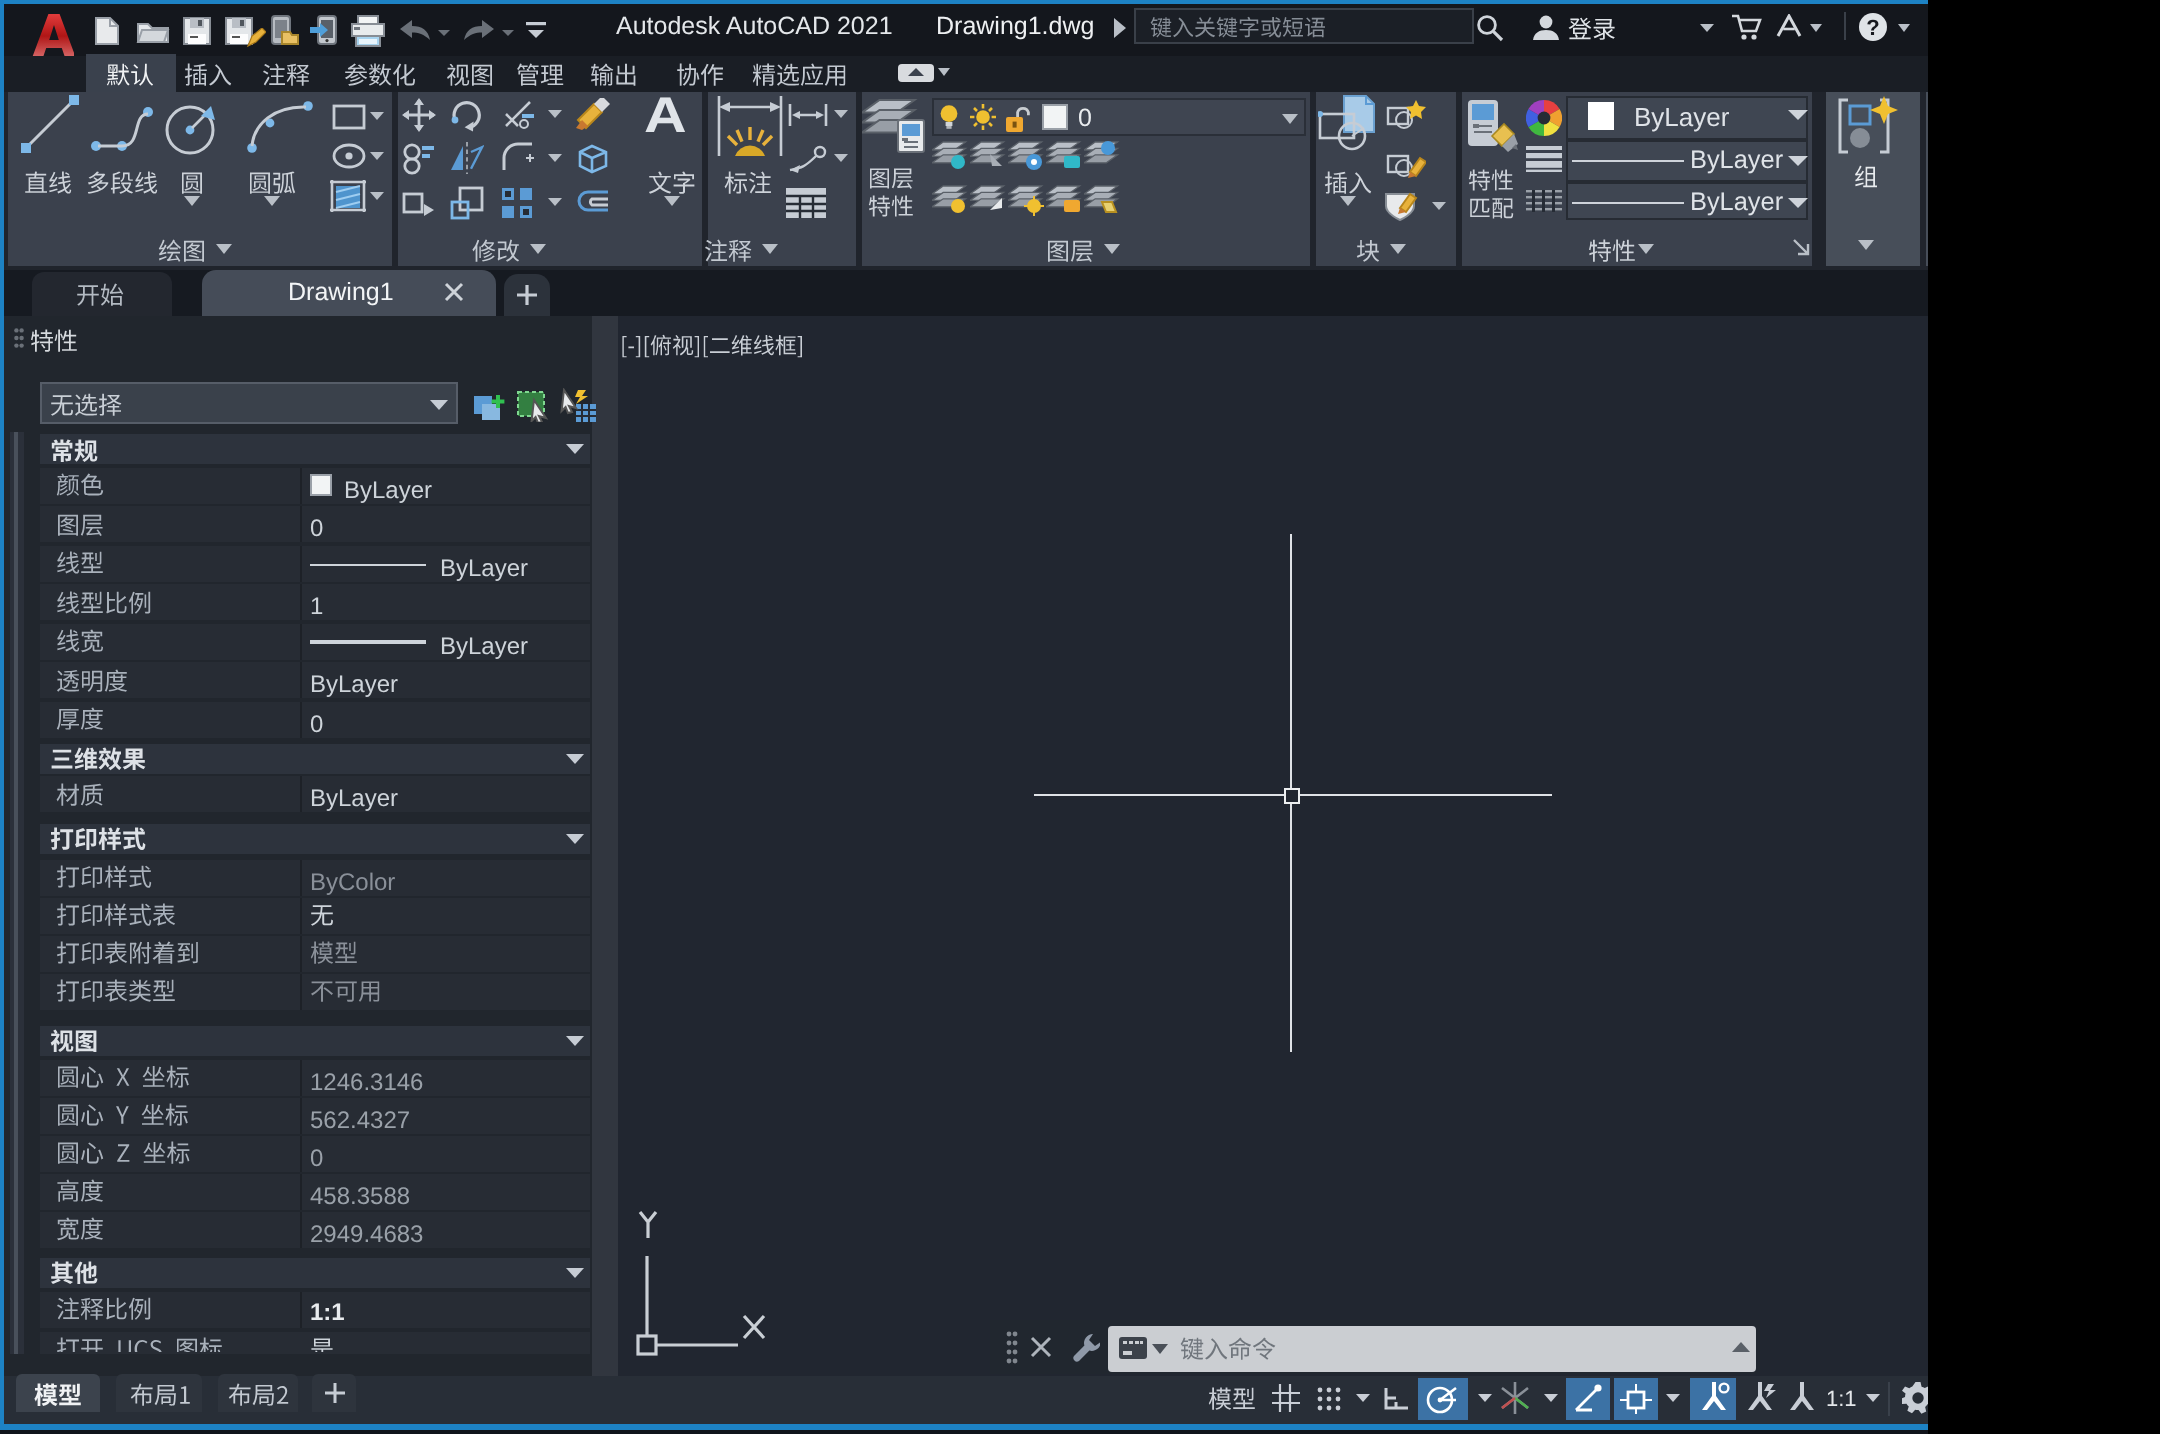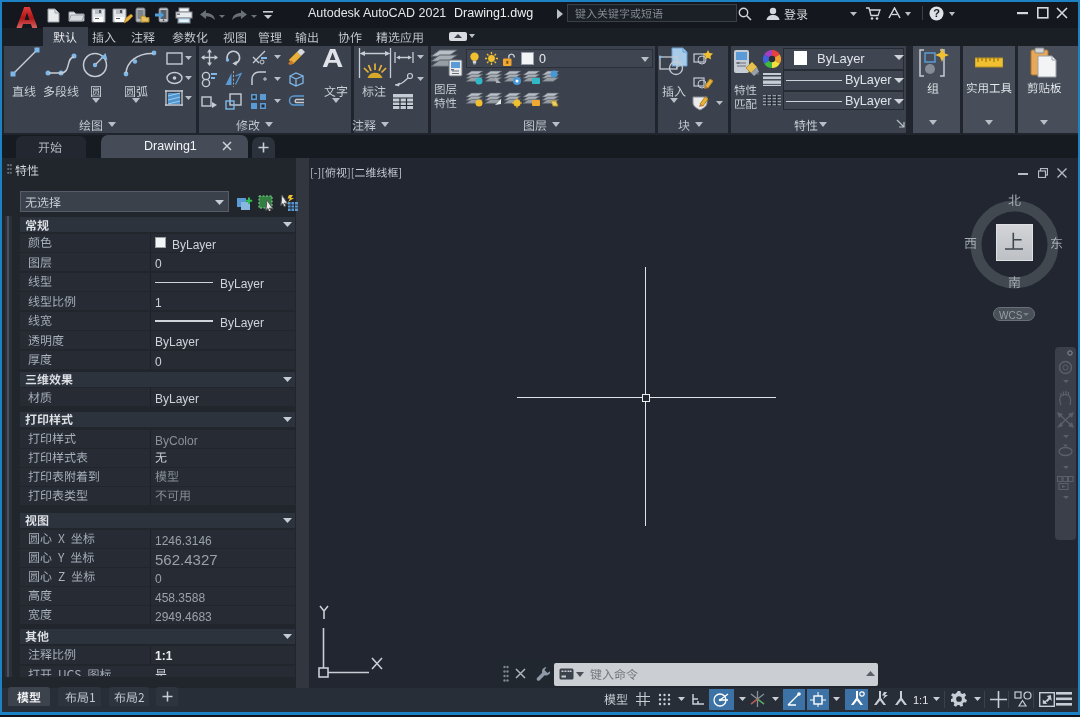--- a/index.html
+++ b/index.html
@@ -1,16 +1,16 @@
 <!DOCTYPE html>
 <html><head><meta charset="utf-8"><style>
 html,body{margin:0;padding:0;background:#000}
 *{box-sizing:border-box;font-family:"Liberation Sans",sans-serif}
 .abs{position:absolute}
-#win{position:relative;width:1080px;height:717px;background:#212630;overflow:hidden}
+#win{position:relative;width:964px;height:717px;background:#212630;overflow:hidden}
 </style></head><body>
 <div id="win">
 <div class="abs" style="left:0px;top:0px;width:1080px;height:28px;background:#14171d"></div>
 <div class="abs" style="left:0px;top:28px;width:1080px;height:18px;background:#1a1e25"></div>
 <div class="abs" style="left:0px;top:46px;width:1080px;height:89px;background:#20252d"></div>
 <div class="abs" style="left:0px;top:135px;width:1080px;height:23px;background:#161a21"></div>
 <div class="abs" style="left:0px;top:158px;width:303px;height:530px;background:#21262d"></div>
 <div class="abs" style="left:296px;top:158px;width:13px;height:530px;background:#31363f"></div>
 <div class="abs" style="left:309px;top:158px;width:771px;height:530px;background:#212630"></div>
 <div class="abs" style="left:0px;top:688px;width:1080px;height:29px;background:#282e37"></div>
@@ -77,21 +77,21 @@
       <path fill="#6a7078" d="M10 0 L10 3 C5 3 2 5 1 10 C4 7 7 6.2 10 6.2 L10 9 L16 4.5 Z"></path>
     </svg>
 <svg class="abs" style="left:251.0px;top:14.5px" width="6" height="3" viewBox="0 0 6 3">
       <path fill="#6a7078" d="M0 0 L6 0 L3.0 3 Z"></path>
     </svg>
 <svg class="abs" style="left:263px;top:11px;" width="10" height="8" viewBox="0 0 10 8">
       <rect x="0" y="0" width="10" height="1.6" fill="#c6ccd4"></rect>
       <path fill="#c6ccd4" d="M1 4 L9 4 L5 8 Z"></path>
     </svg>
 <span class="abs" style="left:308px;top:6px;font-size:12.5px;color:#e4e7ea;font-weight:normal;letter-spacing:0px;line-height:15px;white-space:nowrap">Autodesk AutoCAD 2021</span>
-<span class="abs" style="left:454px;top:6px;font-size:12.5px;color:#eef0f2;font-weight:normal;letter-spacing:0px;line-height:15px;white-space:nowrap">Drawing1.dwg</span>
+<span class="abs" style="left:468px;top:6px;font-size:12.5px;color:#eef0f2;font-weight:normal;letter-spacing:0px;line-height:15px;white-space:nowrap">Drawing1.dwg</span>
 <svg class="abs" style="left:556px;top:9px;" width="8" height="10" viewBox="0 0 8 10">
       <path fill="#b9bfc7" d="M1 0 L7 5 L1 10 Z"></path>
     </svg>
 <div class="abs" style="left:567px;top:4px;width:170px;height:18px;background:#1b1f26;border:1px solid #3a4049"></div>
 <svg class="abs" style="left:575px;top:4.9px" width="90" height="16" viewBox="0 0 90 16">
       <path fill="#868d96" d="M0.6 9V9.7H1.8V11.8C1.8 12.4 1.5 12.7 1.3 12.9C1.4 13 1.6 13.3 1.7 13.5C1.9 13.3 2.1 13.1 3.8 11.9C3.8 11.8 3.7 11.5 3.6 11.3L2.5 12V9.7H3.7V9H2.5V7.5H3.6V6.7H1C1.3 6.4 1.5 6 1.7 5.5H3.7V4.8H2.1C2.2 4.4 2.3 4 2.4 3.7L1.7 3.5C1.4 4.6 0.9 5.7 0.3 6.4C0.4 6.5 0.7 6.9 0.8 7L1 6.8V7.5H1.8V9ZM6.4 4.4V5H7.7V5.9H6.1V6.5H7.7V7.4H6.4V8H7.7V8.9H6.3V9.5H7.7V10.4H6V11.1H7.7V12.4H8.3V11.1H10.4V10.4H8.3V9.5H10.1V8.9H8.3V8H9.9V6.5H10.6V5.9H9.9V4.4H8.3V3.6H7.7V4.4ZM8.3 6.5H9.3V7.4H8.3ZM8.3 5.9V5H9.3V5.9ZM4 8.3C4 8.2 4.1 8.2 4.2 8.1H5.4C5.3 9 5.1 9.8 4.9 10.4C4.8 10 4.6 9.6 4.5 9.1L3.9 9.3C4.1 10.1 4.4 10.7 4.7 11.2C4.3 12.1 3.8 12.7 3.2 13.1C3.3 13.3 3.5 13.5 3.6 13.7C4.2 13.3 4.7 12.7 5.1 11.9C6.1 13.2 7.4 13.5 8.9 13.5H10.4C10.4 13.3 10.5 13 10.6 12.8C10.3 12.8 9.2 12.8 9 12.8C7.6 12.8 6.3 12.5 5.4 11.2C5.7 10.2 6 9 6.1 7.4L5.7 7.4L5.5 7.4H4.9C5.3 6.5 5.8 5.4 6.1 4.4L5.7 4L5.5 4.2H3.9V4.9H5.2C4.9 5.9 4.5 6.8 4.3 7C4.1 7.4 3.9 7.7 3.7 7.7C3.8 7.8 4 8.1 4 8.3Z M14.2 4.5C15 5 15.5 5.6 16 6.3C15.3 9.4 13.9 11.6 11.5 12.9C11.7 13.1 12.1 13.4 12.2 13.6C14.4 12.3 15.9 10.2 16.7 7.4C17.9 9.6 18.7 12.1 21.2 13.5C21.2 13.3 21.5 12.8 21.6 12.6C17.9 10.4 18.3 6.3 14.8 3.8Z M24.5 4C24.9 4.6 25.4 5.3 25.6 5.9H23.4V6.7H27.1V8C27.1 8.2 27.1 8.4 27 8.6H22.7V9.5H26.9C26.5 10.6 25.5 11.9 22.5 12.9C22.7 13.1 23 13.4 23.1 13.6C26 12.6 27.2 11.4 27.7 10.1C28.6 11.8 30 13 32 13.6C32.1 13.3 32.4 13 32.6 12.8C30.5 12.3 29 11.1 28.2 9.5H32.3V8.6H28L28 8V6.7H31.7V5.9H29.5C29.9 5.3 30.3 4.5 30.7 3.9L29.8 3.6C29.5 4.2 29 5.2 28.6 5.9H25.6L26.3 5.5C26.1 5 25.6 4.2 25.2 3.6Z M33.6 9V9.7H34.8V11.8C34.8 12.4 34.5 12.7 34.3 12.9C34.4 13 34.6 13.3 34.7 13.5C34.9 13.3 35.1 13.1 36.9 11.9C36.8 11.8 36.7 11.5 36.6 11.3L35.5 12V9.7H36.7V9H35.5V7.5H36.6V6.7H34C34.3 6.4 34.5 6 34.7 5.5H36.7V4.8H35.1C35.2 4.4 35.3 4 35.4 3.7L34.7 3.5C34.4 4.6 33.9 5.7 33.3 6.4C33.4 6.5 33.7 6.9 33.8 7L34 6.8V7.5H34.8V9ZM39.4 4.4V5H40.7V5.9H39.1V6.5H40.7V7.4H39.4V8H40.7V8.9H39.3V9.5H40.7V10.4H39V11.1H40.7V12.4H41.3V11.1H43.4V10.4H41.3V9.5H43.1V8.9H41.3V8H42.9V6.5H43.6V5.9H42.9V4.4H41.3V3.6H40.7V4.4ZM41.3 6.5H42.3V7.4H41.3ZM41.3 5.9V5H42.3V5.9ZM37 8.3C37 8.2 37.1 8.2 37.2 8.1H38.4C38.3 9 38.1 9.8 37.9 10.4C37.8 10 37.6 9.6 37.5 9.1L36.9 9.3C37.1 10.1 37.4 10.7 37.7 11.2C37.3 12.1 36.8 12.7 36.2 13.1C36.3 13.3 36.5 13.5 36.6 13.7C37.2 13.3 37.7 12.7 38.1 11.9C39.1 13.2 40.4 13.5 41.9 13.5H43.4C43.4 13.3 43.5 13 43.6 12.8C43.3 12.8 42.2 12.8 42 12.8C40.6 12.8 39.3 12.5 38.4 11.2C38.7 10.2 39 9 39.1 7.4L38.7 7.4L38.5 7.4H37.9C38.3 6.5 38.8 5.4 39.1 4.4L38.7 4L38.5 4.2H36.9V4.9H38.2C37.9 5.9 37.5 6.8 37.3 7C37.1 7.4 36.9 7.7 36.7 7.7C36.8 7.8 37 8.1 37 8.3Z M49.1 8.8V9.5H44.8V10.3H49.1V12.6C49.1 12.8 49 12.8 48.8 12.8C48.6 12.8 47.9 12.8 47.2 12.8C47.3 13 47.5 13.4 47.5 13.6C48.4 13.6 49 13.6 49.4 13.5C49.8 13.4 49.9 13.1 49.9 12.6V10.3H54.2V9.5H49.9V9.1C50.9 8.5 51.9 7.8 52.6 7.1L52 6.7L51.8 6.7H46.6V7.5H51C50.4 8 49.7 8.4 49.1 8.8ZM48.7 3.7C48.9 4 49.1 4.3 49.2 4.7H44.9V6.9H45.7V5.5H53.3V6.9H54.1V4.7H50.2C50 4.3 49.8 3.8 49.5 3.4Z M62.6 4.1C63.3 4.4 64.1 4.9 64.5 5.3L65 4.7C64.6 4.3 63.8 3.8 63.1 3.6ZM55.7 12 55.8 12.9C57.1 12.6 58.9 12.2 60.6 11.8L60.6 11.1C58.8 11.4 56.9 11.8 55.7 12ZM57.1 7.8H59.4V9.7H57.1ZM56.4 7.1V10.4H60.2V7.1ZM55.7 5.3V6.1H61.2C61.3 7.9 61.6 9.5 62 10.8C61.2 11.7 60.3 12.5 59.3 13C59.5 13.2 59.8 13.5 59.9 13.6C60.8 13.1 61.6 12.5 62.3 11.7C62.8 12.9 63.4 13.7 64.3 13.7C65.1 13.7 65.4 13.1 65.6 11.2C65.4 11.1 65 10.9 64.9 10.7C64.8 12.2 64.7 12.8 64.3 12.8C63.8 12.8 63.3 12.1 62.9 11C63.7 9.9 64.4 8.6 64.9 7.1L64 6.9C63.7 8 63.2 9.1 62.6 10C62.3 8.9 62.1 7.6 62 6.1H65.3V5.3H62C62 4.7 62 4.1 62 3.5H61.1C61.1 4.1 61.1 4.7 61.1 5.3Z M70.9 4V4.8H76.4V4ZM71.6 10.1C71.9 10.8 72.2 11.7 72.3 12.3L73 12.1C72.9 11.5 72.6 10.6 72.2 9.9ZM72 6.7H75.2V8.7H72ZM71.2 5.9V9.4H76V5.9ZM74.9 9.8C74.7 10.6 74.2 11.8 73.9 12.5H70.4V13.3H76.5V12.5H74.7C75 11.8 75.4 10.8 75.7 10ZM67.5 3.5C67.3 4.9 67 6.2 66.4 7C66.6 7.1 66.9 7.3 67.1 7.5C67.4 7 67.6 6.4 67.8 5.8H68.4V7.5L68.4 7.9H66.5V8.6H68.3C68.2 10.1 67.8 11.7 66.4 12.9C66.6 13 66.9 13.3 67 13.5C67.9 12.6 68.5 11.5 68.8 10.4C69.2 11 69.8 11.9 70 12.3L70.6 11.6C70.4 11.3 69.4 10 69 9.5C69 9.2 69.1 8.9 69.1 8.6H70.7V7.9H69.1L69.1 7.5V5.8H70.5V5H68C68.1 4.6 68.1 4.1 68.2 3.7Z M78.1 4.3C78.7 4.8 79.4 5.6 79.7 6L80.3 5.5C80 5 79.2 4.3 78.6 3.8ZM81.3 5.9V6.6H82.7C82.6 7.2 82.5 7.7 82.3 8.1H80.5V8.9H87.5V8.1H86.2C86.3 7.4 86.4 6.6 86.5 5.9L85.9 5.9L85.7 5.9H83.7L84 4.7H87.2V3.9H80.9V4.7H83.1L82.9 5.9ZM83.2 8.1 83.6 6.6H85.6C85.6 7.1 85.5 7.6 85.5 8.1ZM81.4 9.8V13.6H82.2V13.2H86V13.6H86.8V9.8ZM82.2 12.5V10.5H86V12.5ZM79 13.3C79.2 13.1 79.5 12.9 81.3 11.6C81.3 11.4 81.2 11.1 81.1 10.9L79.8 11.8V7H77.5V7.8H79V11.8C79 12.2 78.8 12.5 78.6 12.6C78.8 12.7 79 13.1 79 13.3Z"></path>
     </svg>
 <svg class="abs" style="left:738px;top:7px;" width="14" height="14" viewBox="0 0 14 14">
       <circle cx="5.5" cy="5.5" r="4.2" fill="none" stroke="#cfd4da" stroke-width="1.4"></circle>
       <path stroke="#cfd4da" stroke-width="1.6" d="M8.8 8.8 L13 13"></path>
@@ -816,21 +816,21 @@
 <div class="abs" style="left:150px;top:529.5px;width:1px;height:18.3px;background:#1d2127"></div>
 <svg class="abs" style="left:28px;top:529.1px" width="68" height="18" viewBox="0 0 68 18">
       <path fill="#a9b1bb" d="M4 6.3H7.9V7.3H4ZM3.3 5.7V7.9H8.7V5.7ZM5.6 9.7V10.4C5.6 11.1 5.4 12.1 2.2 12.7C2.4 12.9 2.6 13.2 2.7 13.4C6 12.6 6.4 11.4 6.4 10.4V9.7ZM6.3 12C7.2 12.4 8.5 13 9.1 13.4L9.5 12.8C8.8 12.4 7.5 11.8 6.6 11.4ZM3 8.6V11.7H3.8V9.3H8.2V11.7H9V8.6ZM1 4.3V14.9H1.8V14.4H10.1V14.9H11V4.3ZM1.8 13.7V5.1H10.1V13.7Z M15.5 7.2V13.1C15.5 14.3 15.9 14.7 17.2 14.7C17.5 14.7 19.3 14.7 19.6 14.7C21 14.7 21.3 14 21.4 11.7C21.2 11.6 20.8 11.5 20.5 11.3C20.5 13.4 20.4 13.8 19.6 13.8C19.2 13.8 17.6 13.8 17.3 13.8C16.6 13.8 16.5 13.7 16.5 13.1V7.2ZM13.6 8.1C13.4 9.5 13 11.4 12.5 12.6L13.4 13C13.9 11.7 14.3 9.7 14.5 8.3ZM21.1 8.1C21.8 9.5 22.5 11.4 22.7 12.7L23.6 12.3C23.3 11.1 22.7 9.2 22 7.8ZM16.1 4.8C17.2 5.7 18.7 6.8 19.3 7.6L20 6.9C19.3 6.2 17.8 5 16.7 4.3Z M30.2 13.9H31.4L32.6 11.5C32.9 11.1 33.1 10.7 33.3 10.1H33.4C33.7 10.7 33.9 11.1 34.2 11.5L35.5 13.9H36.7L34.1 9.4L36.5 5.1H35.3L34.2 7.4C33.9 7.8 33.8 8.1 33.5 8.7H33.5C33.2 8.1 33 7.8 32.8 7.4L31.6 5.1H30.4L32.8 9.4Z M51.7 4.4C51.3 6.3 50.5 7.9 49.3 8.8V4H48.4V10.4H44.4V11.3H48.4V13.6H43.5V14.4H54.3V13.6H49.3V11.3H53.4V10.4H49.3V9C49.5 9.1 49.8 9.4 49.9 9.5C50.6 9 51.1 8.3 51.6 7.4C52.3 8.2 53.2 9.1 53.6 9.8L54.3 9.1C53.8 8.5 52.8 7.5 51.9 6.7C52.2 6 52.4 5.3 52.6 4.6ZM45.8 4.4C45.4 6.4 44.6 8.1 43.3 9.2C43.5 9.3 43.9 9.6 44 9.8C44.7 9.2 45.3 8.3 45.8 7.3C46.4 8 47.1 8.7 47.4 9.2L48.1 8.6C47.7 8 46.8 7.2 46.1 6.5C46.4 5.9 46.6 5.2 46.7 4.5Z M60.5 4.8V5.6H65.7V4.8ZM64.2 10C64.8 11.2 65.4 12.8 65.5 13.7L66.4 13.4C66.2 12.5 65.6 11 65 9.8ZM60.8 9.8C60.5 11.1 59.9 12.4 59.2 13.2C59.4 13.3 59.8 13.6 60 13.7C60.6 12.8 61.2 11.4 61.6 10ZM59.9 7.6V8.5H62.5V13.7C62.5 13.9 62.5 13.9 62.3 13.9C62.1 13.9 61.6 13.9 60.9 13.9C61.1 14.2 61.2 14.6 61.2 14.8C62.1 14.8 62.6 14.8 63 14.7C63.3 14.5 63.4 14.2 63.4 13.7V8.5H66.3V7.6ZM57.3 3.8V6.4H55.5V7.2H57.1C56.7 8.7 55.9 10.4 55.2 11.3C55.3 11.6 55.6 11.9 55.7 12.2C56.3 11.4 56.9 10.2 57.3 8.9V14.9H58.2V8.6C58.6 9.2 59.1 9.9 59.3 10.3L59.8 9.6C59.6 9.3 58.5 7.9 58.2 7.5V7.2H59.8V6.4H58.2V3.8Z"></path>
     </svg>
 <span class="abs" style="left:155px;top:533.5px;font-size:12px;color:#9aa1a9;font-weight:normal;letter-spacing:0px;line-height:14px;white-space:nowrap">1246.3146</span>
 <div class="abs" style="left:20px;top:548.5px;width:275px;height:18.3px;background:#272c34"></div>
 <div class="abs" style="left:150px;top:548.5px;width:1px;height:18.3px;background:#1d2127"></div>
 <svg class="abs" style="left:28px;top:548.1px" width="68" height="18" viewBox="0 0 68 18">
       <path fill="#a9b1bb" d="M4 6.3H7.9V7.3H4ZM3.3 5.7V7.9H8.7V5.7ZM5.6 9.7V10.4C5.6 11.1 5.4 12.1 2.2 12.7C2.4 12.9 2.6 13.2 2.7 13.4C6 12.6 6.4 11.4 6.4 10.4V9.7ZM6.3 12C7.2 12.4 8.5 13 9.1 13.4L9.5 12.8C8.8 12.4 7.5 11.8 6.6 11.4ZM3 8.6V11.7H3.8V9.3H8.2V11.7H9V8.6ZM1 4.3V14.9H1.8V14.4H10.1V14.9H11V4.3ZM1.8 13.7V5.1H10.1V13.7Z M15.5 7.2V13.1C15.5 14.3 15.9 14.7 17.2 14.7C17.5 14.7 19.3 14.7 19.6 14.7C21 14.7 21.3 14 21.4 11.7C21.2 11.6 20.8 11.5 20.5 11.3C20.5 13.4 20.4 13.8 19.6 13.8C19.2 13.8 17.6 13.8 17.3 13.8C16.6 13.8 16.5 13.7 16.5 13.1V7.2ZM13.6 8.1C13.4 9.5 13 11.4 12.5 12.6L13.4 13C13.9 11.7 14.3 9.7 14.5 8.3ZM21.1 8.1C21.8 9.5 22.5 11.4 22.7 12.7L23.6 12.3C23.3 11.1 22.7 9.2 22 7.8ZM16.1 4.8C17.2 5.7 18.7 6.8 19.3 7.6L20 6.9C19.3 6.2 17.8 5 16.7 4.3Z M32.6 13.9H33.7V10.5L36.4 5.1H35.2L34.1 7.6C33.8 8.3 33.5 8.9 33.2 9.5H33.2C32.9 8.9 32.6 8.3 32.3 7.6L31.2 5.1H30L32.6 10.5Z M51.2 4.4C50.8 6.3 50 7.9 48.8 8.8V4H47.9V10.4H43.9V11.3H47.9V13.6H43V14.4H53.8V13.6H48.8V11.3H52.9V10.4H48.8V9C49 9.1 49.3 9.4 49.4 9.5C50.1 9 50.6 8.3 51.1 7.4C51.8 8.2 52.7 9.1 53.1 9.8L53.7 9.1C53.3 8.5 52.3 7.5 51.4 6.7C51.7 6 51.9 5.3 52.1 4.6ZM45.3 4.4C44.9 6.4 44.1 8.1 42.8 9.2C43 9.3 43.4 9.6 43.5 9.8C44.2 9.2 44.8 8.3 45.3 7.3C45.9 8 46.6 8.7 46.9 9.2L47.6 8.6C47.1 8 46.3 7.2 45.6 6.5C45.9 5.9 46.1 5.2 46.2 4.5Z M60 4.8V5.6H65.2V4.8ZM63.7 10C64.3 11.2 64.8 12.8 65 13.7L65.9 13.4C65.7 12.5 65.1 11 64.5 9.8ZM60.3 9.8C60 11.1 59.4 12.4 58.7 13.2C58.9 13.3 59.3 13.6 59.5 13.7C60.1 12.8 60.7 11.4 61.1 10ZM59.4 7.6V8.5H62V13.7C62 13.9 62 13.9 61.8 13.9C61.6 13.9 61.1 13.9 60.4 13.9C60.6 14.2 60.7 14.6 60.7 14.8C61.6 14.8 62.1 14.8 62.5 14.7C62.8 14.5 62.9 14.2 62.9 13.7V8.5H65.8V7.6ZM56.8 3.8V6.4H55V7.2H56.6C56.2 8.7 55.4 10.4 54.7 11.3C54.8 11.6 55.1 11.9 55.2 12.2C55.8 11.4 56.4 10.2 56.8 8.9V14.9H57.7V8.6C58.1 9.2 58.6 9.9 58.8 10.3L59.3 9.6C59.1 9.3 58 7.9 57.7 7.5V7.2H59.3V6.4H57.7V3.8Z"></path>
     </svg>
-<span class="abs" style="left:155px;top:552.5px;font-size:15px;color:#9aa1a9;font-weight:normal;letter-spacing:0px;line-height:14px;white-space:nowrap">562.4327</span>
+<span class="abs" style="left:155px;top:552.5px;font-size:12px;color:#9aa1a9;font-weight:normal;letter-spacing:0px;line-height:14px;white-space:nowrap">562.4327</span>
 <div class="abs" style="left:20px;top:567.5px;width:275px;height:18.3px;background:#272c34"></div>
 <div class="abs" style="left:150px;top:567.5px;width:1px;height:18.3px;background:#1d2127"></div>
 <svg class="abs" style="left:28px;top:567.1px" width="69" height="18" viewBox="0 0 69 18">
       <path fill="#a9b1bb" d="M4 6.3H7.9V7.3H4ZM3.3 5.7V7.9H8.7V5.7ZM5.6 9.7V10.4C5.6 11.1 5.4 12.1 2.2 12.7C2.4 12.9 2.6 13.2 2.7 13.4C6 12.6 6.4 11.4 6.4 10.4V9.7ZM6.3 12C7.2 12.4 8.5 13 9.1 13.4L9.5 12.8C8.8 12.4 7.5 11.8 6.6 11.4ZM3 8.6V11.7H3.8V9.3H8.2V11.7H9V8.6ZM1 4.3V14.9H1.8V14.4H10.1V14.9H11V4.3ZM1.8 13.7V5.1H10.1V13.7Z M15.5 7.2V13.1C15.5 14.3 15.9 14.7 17.2 14.7C17.5 14.7 19.3 14.7 19.6 14.7C21 14.7 21.3 14 21.4 11.7C21.2 11.6 20.8 11.5 20.5 11.3C20.5 13.4 20.4 13.8 19.6 13.8C19.2 13.8 17.6 13.8 17.3 13.8C16.6 13.8 16.5 13.7 16.5 13.1V7.2ZM13.6 8.1C13.4 9.5 13 11.4 12.5 12.6L13.4 13C13.9 11.7 14.3 9.7 14.5 8.3ZM21.1 8.1C21.8 9.5 22.5 11.4 22.7 12.7L23.6 12.3C23.3 11.1 22.7 9.2 22 7.8ZM16.1 4.8C17.2 5.7 18.7 6.8 19.3 7.6L20 6.9C19.3 6.2 17.8 5 16.7 4.3Z M30.6 13.9H36.7V13H32L36.6 5.8V5.1H31V6.1H35.2L30.6 13.2Z M52 4.4C51.7 6.3 50.9 7.9 49.7 8.8V4H48.8V10.4H44.7V11.3H48.8V13.6H43.9V14.4H54.6V13.6H49.7V11.3H53.8V10.4H49.7V9C49.9 9.1 50.2 9.4 50.3 9.5C50.9 9 51.5 8.3 51.9 7.4C52.7 8.2 53.5 9.1 54 9.8L54.6 9.1C54.1 8.5 53.1 7.5 52.3 6.7C52.6 6 52.8 5.3 52.9 4.6ZM46.2 4.4C45.8 6.4 45 8.1 43.7 9.2C43.9 9.3 44.2 9.6 44.4 9.8C45.1 9.2 45.7 8.3 46.2 7.3C46.8 8 47.4 8.7 47.8 9.2L48.4 8.6C48 8 47.2 7.2 46.5 6.5C46.7 5.9 46.9 5.2 47.1 4.5Z M60.8 4.8V5.6H66.1V4.8ZM64.6 10C65.1 11.2 65.7 12.8 65.9 13.7L66.7 13.4C66.5 12.5 65.9 11 65.4 9.8ZM61.1 9.8C60.8 11.1 60.3 12.4 59.6 13.2C59.8 13.3 60.2 13.6 60.3 13.7C61 12.8 61.6 11.4 62 10ZM60.3 7.6V8.5H62.9V13.7C62.9 13.9 62.8 13.9 62.6 13.9C62.5 13.9 61.9 13.9 61.3 13.9C61.4 14.2 61.5 14.6 61.6 14.8C62.4 14.8 63 14.8 63.3 14.7C63.7 14.5 63.8 14.2 63.8 13.7V8.5H66.7V7.6ZM57.7 3.8V6.4H55.8V7.2H57.5C57.1 8.7 56.3 10.4 55.5 11.3C55.7 11.6 55.9 11.9 56 12.2C56.6 11.4 57.2 10.2 57.7 8.9V14.9H58.6V8.6C59 9.2 59.4 9.9 59.7 10.3L60.2 9.6C59.9 9.3 58.9 7.9 58.6 7.5V7.2H60.1V6.4H58.6V3.8Z"></path>
     </svg>
 <span class="abs" style="left:155px;top:571.5px;font-size:12px;color:#9aa1a9;font-weight:normal;letter-spacing:0px;line-height:14px;white-space:nowrap">0</span>
 <div class="abs" style="left:20px;top:586.5px;width:275px;height:18.3px;background:#272c34"></div>
 <div class="abs" style="left:150px;top:586.5px;width:1px;height:18.3px;background:#1d2127"></div>
 <svg class="abs" style="left:28px;top:586.1px" width="26" height="18" viewBox="0 0 26 18">
       <path fill="#a9b1bb" d="M3.4 7.2H8.6V8.3H3.4ZM2.5 6.6V9H9.6V6.6ZM5.3 4 5.6 5.1H0.7V5.9H11.2V5.1H6.6C6.5 4.7 6.3 4.2 6.2 3.8ZM1.2 9.6V14.9H2V10.4H10V13.9C10 14.1 9.9 14.1 9.8 14.1C9.6 14.1 9 14.1 8.5 14.1C8.6 14.3 8.8 14.6 8.8 14.8C9.6 14.8 10.1 14.8 10.4 14.7C10.8 14.6 10.9 14.4 10.9 13.9V9.6ZM3.4 11.1V14.2H4.2V13.6H8.5V11.1ZM4.2 11.8H7.7V12.9H4.2Z M16.6 6.2V7.2H14.7V8H16.6V10H21.3V8H23.2V7.2H21.3V6.2H20.4V7.2H17.5V6.2ZM20.4 8V9.3H17.5V8ZM21.1 11.5C20.6 12.1 19.8 12.6 18.9 13C18.1 12.6 17.4 12.1 16.9 11.5ZM14.9 10.7V11.5H16.4L16 11.7C16.5 12.3 17.2 12.9 18 13.4C16.8 13.7 15.6 13.9 14.3 14C14.4 14.2 14.6 14.6 14.7 14.8C16.2 14.6 17.6 14.3 18.9 13.8C20.1 14.4 21.5 14.7 23 14.9C23.1 14.7 23.4 14.3 23.5 14.1C22.2 14 21 13.7 19.9 13.4C21 12.8 21.9 12 22.4 11L21.8 10.7L21.7 10.7ZM17.7 4C17.8 4.3 18 4.7 18.2 5H13.5V8.3C13.5 10.1 13.4 12.7 12.4 14.5C12.7 14.5 13.1 14.7 13.2 14.9C14.3 13 14.4 10.2 14.4 8.3V5.9H23.4V5H19.2C19 4.6 18.8 4.2 18.6 3.8Z"></path>

